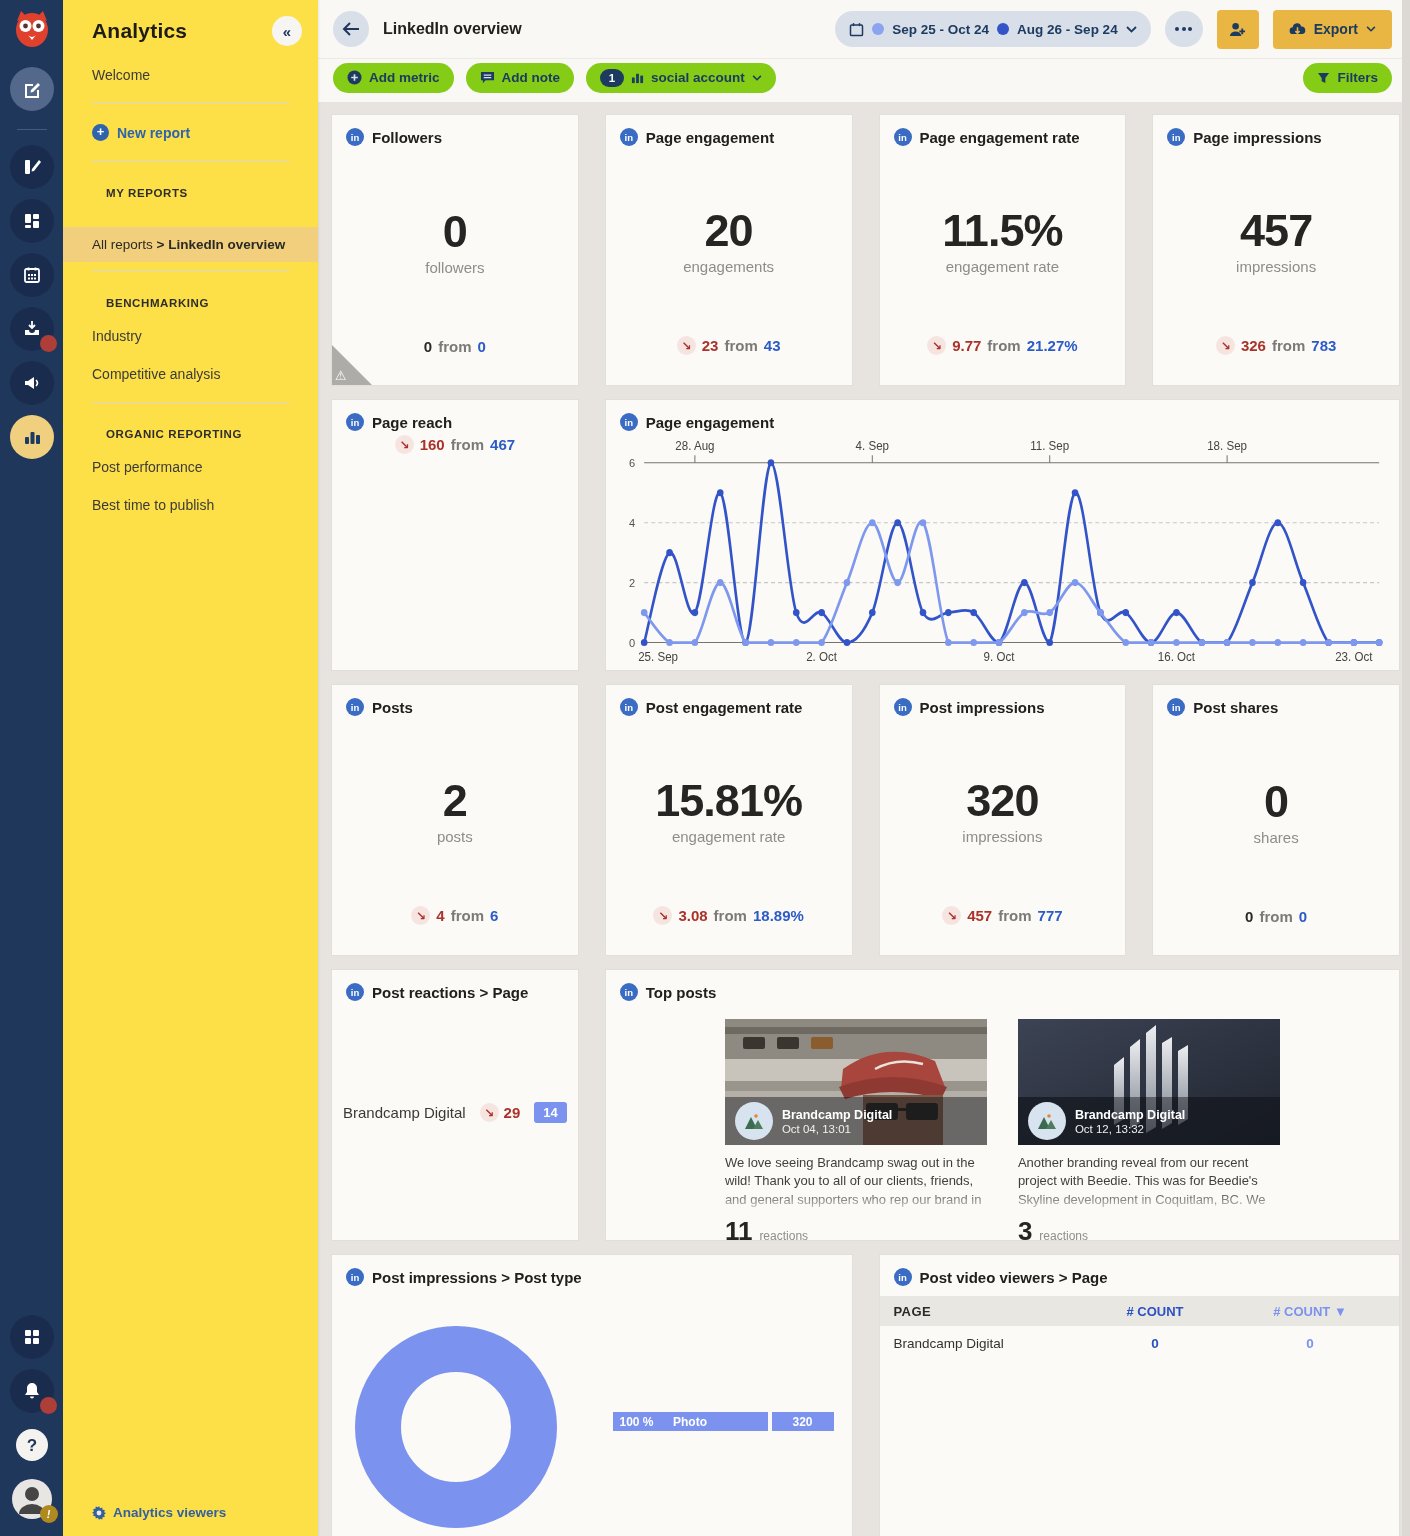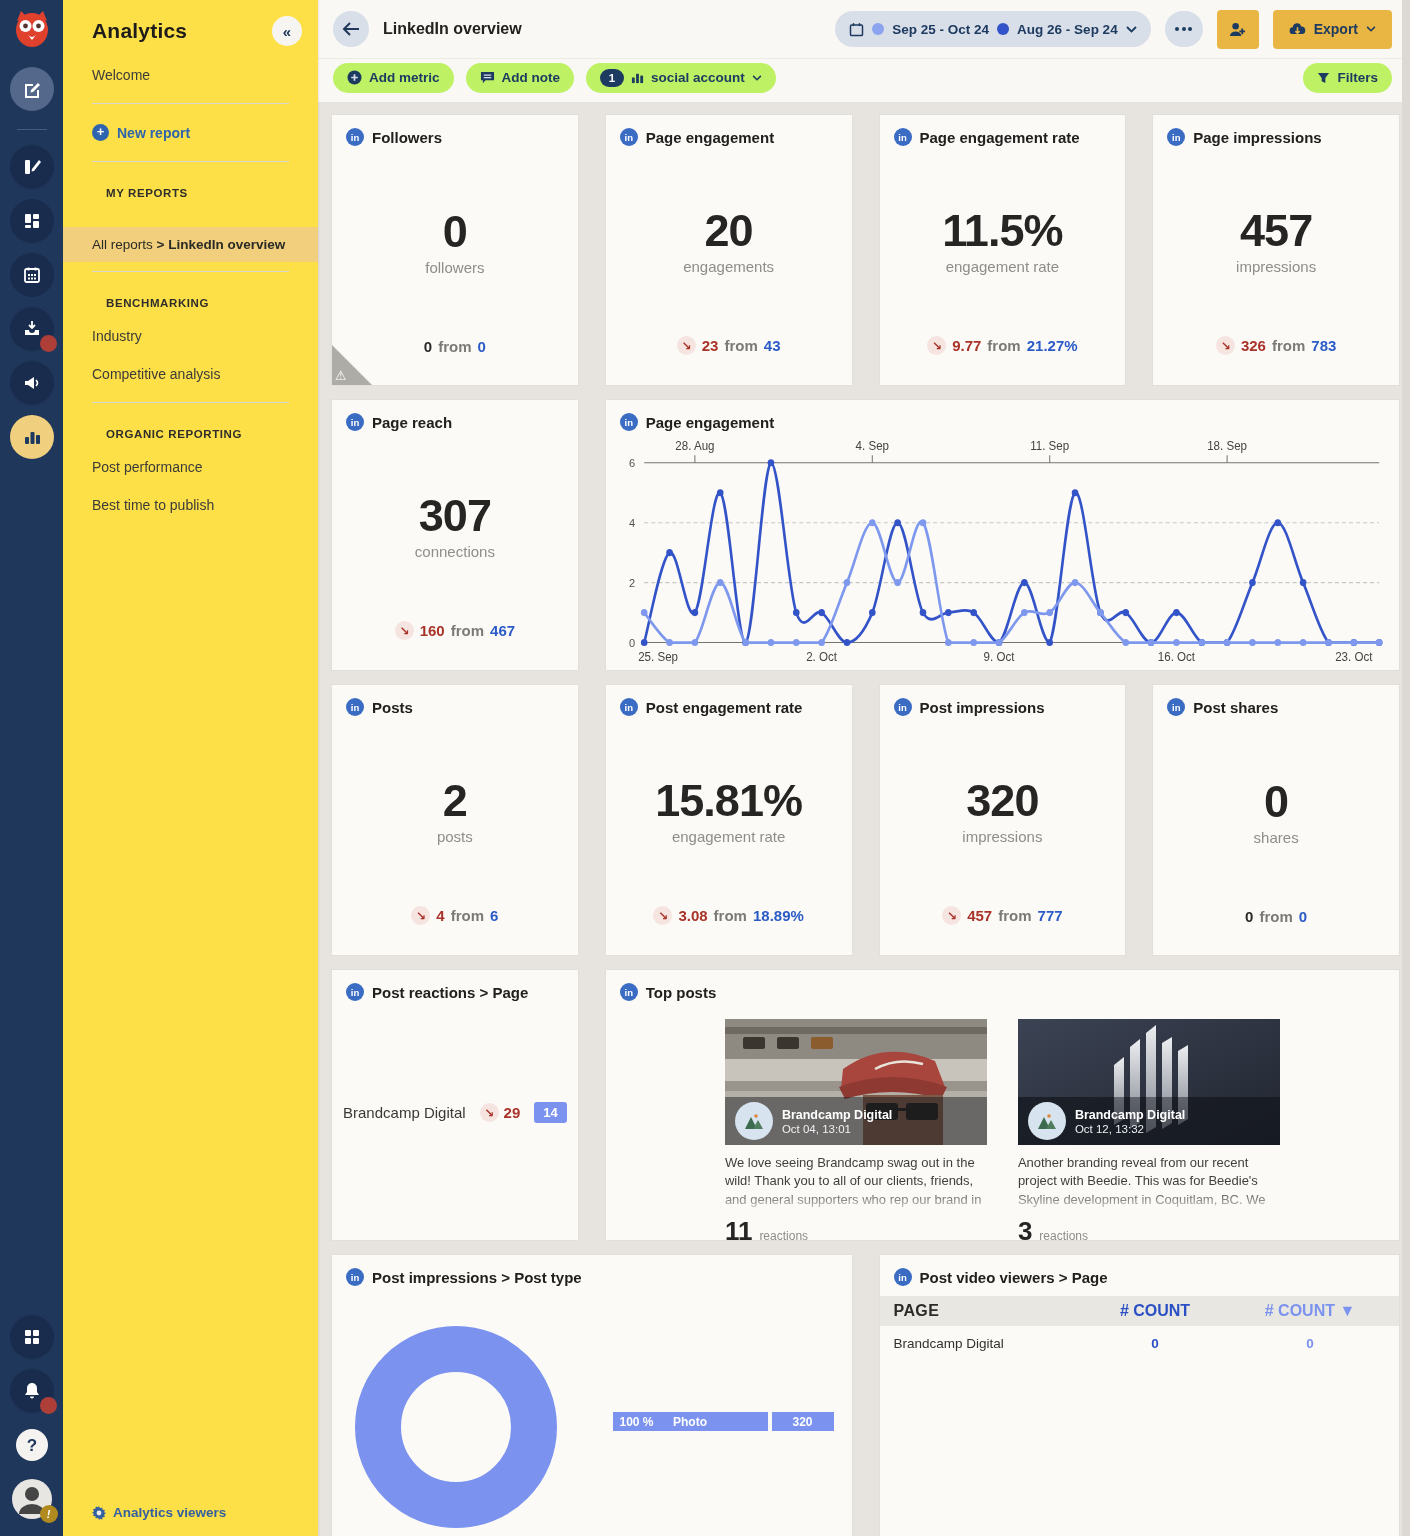--- a/index.html
+++ b/index.html
@@ -40,21 +40,21 @@
   .page-title { font-size:16px; font-weight:bold; color:#22211f; flex:1; }
   .pill { background:#d9dfe9; border-radius:18px; height:36px; display:flex; align-items:center; gap:8px; padding:0 14px; color:#1d3b60; font-weight:bold; font-size:13.5px; cursor:pointer; }
   .dot { width:12px; height:12px; border-radius:50%; display:inline-block; }
   .more-btn { width:38px; height:36px; border-radius:18px; background:#d9dfe9; display:flex; align-items:center; justify-content:center; gap:2.5px; cursor:pointer; }
   .more-btn i { width:4px; height:4px; border-radius:50%; background:#1d3b60; }
   .ybtn { background:#eab643; border-radius:4px; height:39px; display:flex; align-items:center; justify-content:center; gap:8px; color:#1d3b60; font-weight:bold; font-size:14px; cursor:pointer; }
   .ybtn.sq { width:42px; }
   .ybtn.exp { padding:0 16px; }
 
   .toolbar { height:44px; background:#f9f8f5; border-top:1px solid #eceae5; display:flex; align-items:center; gap:12px; padding:0 18px 6px 15px; }
-  .tpill { background:#bef264; border-radius:16px; height:30px; display:flex; align-items:center; gap:7px; padding:0 14px; color:#1d3b60; font-weight:bold; font-size:13.5px; cursor:pointer; }
+  .tpill { background:#84cc16; border-radius:16px; height:30px; display:flex; align-items:center; gap:7px; padding:0 14px; color:#1d3b60; font-weight:bold; font-size:13.5px; cursor:pointer; }
   .tpill .cbadge { background:#1d3b60; color:#fff; border-radius:9px; min-width:24px; height:18px; font-size:11.5px; display:flex; align-items:center; justify-content:center; padding:0 7px; }
   .toolbar .spacer { flex:1; }
 
   .content { flex:1; background:#e7e4df; padding:12px 10px 0 13px; overflow:hidden; position:relative; }
   .row { display:grid; grid-template-columns:repeat(4,1fr); gap:26px; margin-bottom:13px; }
   .card { background:#fbfaf7; border:1px solid #e1dfda; height:272px; position:relative; display:flex; flex-direction:column; }
   .card.span2 { grid-column:span 2; height:310px; }
   .card.span3 { grid-column:span 3; }
   .card-title { display:flex; align-items:center; gap:8px; padding:13px 14px 4px; font-size:15px; font-weight:bold; color:#21201e; }
   .li-icon { width:18px; height:18px; border-radius:50%; background:#3a6cc3; color:#fff; font-size:9.5px; font-weight:bold; display:flex; align-items:center; justify-content:center; flex-shrink:0; }
@@ -96,21 +96,21 @@
   .post-react span { font-size:12px; color:#8f8d89; }
 
   
   .donut-area { flex:1; display:flex; align-items:center; padding:0 18px 0 22px; }
   .legend { display:flex; gap:4px; margin-left:auto; margin-top:-10px; }
   .legend .lg-bar { height:19px; width:155px; display:flex; align-items:center; color:#fff; font-size:12px; font-weight:bold; padding:0 7px; position:relative; }
   .legend .lg-bar .ct { position:absolute; left:0; right:0; text-align:center; }
   .legend .lg-val { height:19px; width:62px; display:flex; align-items:center; justify-content:center; color:#fff; font-size:12px; font-weight:bold; }
 
   
-  .tbl-head { display:grid; grid-template-columns:1fr 160px 150px; background:#e9e7e2; height:30px; align-items:center; margin-top:6px; padding:0 14px; font-size:16px; font-weight:bold; }
+  .tbl-head { display:grid; grid-template-columns:1fr 160px 150px; background:#e9e7e2; height:30px; align-items:center; margin-top:6px; padding:0 14px; font-size:13px; font-weight:bold; }
   .tbl-head .c0 { color:#2a2a28; letter-spacing:.4px; }
   .tbl-head .c1 { color:#2b50c4; text-align:center; cursor:pointer; }
   .tbl-head .c2 { color:#7b93ee; text-align:center; cursor:pointer; }
   .tbl-row { display:grid; grid-template-columns:1fr 160px 150px; height:34px; align-items:center; padding:0 14px; font-size:13.5px; }
   .tbl-row .c0 { color:#333230; }
   .tbl-row .c1 { color:#2b50c4; font-weight:bold; text-align:center; }
   .tbl-row .c2 { color:#7b93ee; font-weight:bold; text-align:center; }
 
   .scroll-track { position:absolute; right:0; top:0; width:8px; height:1536px; background:#dcd9d4; z-index:6; }
 </style>
@@ -405,24 +405,20 @@
         </div>
       </div>
     </div>
 
     <div class="row">
       <div class="card">
         <div class="card-title">
             <span class="li-icon">in</span>
             <span>Page reach</span>
           </div>
-        <div class="metric-mid">
-          <div class="metric-value">307</div>
-          <div class="metric-unit">connections</div>
-        </div>
         <div class="delta">
           <span class="arrow-badge">↘</span>
           <span class="down">160</span>
           <span class="fromw">from</span>
           <span class="base">467</span>
         </div>
       </div>
       <div class="card span3">
         <div class="card-title">
             <span class="li-icon">in</span>

